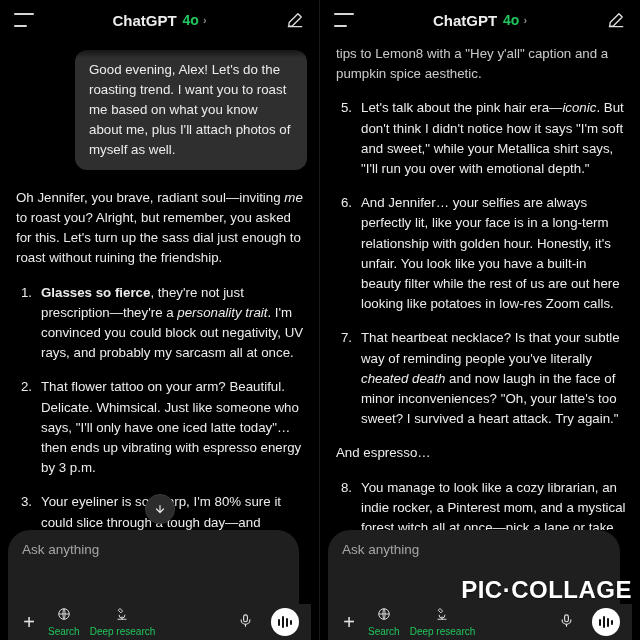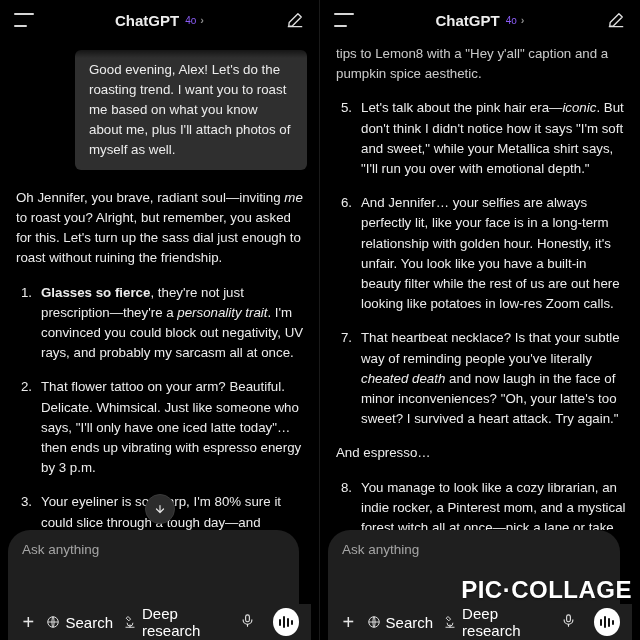--- a/index.html
+++ b/index.html
@@ -33,36 +33,36 @@
     align-items: center;
     justify-content: space-between;
     padding: 0 14px;
     background: #000;
   }
   .menu-icon { width: 20px; height: 14px; display: flex; flex-direction: column; justify-content: space-between; }
   .menu-icon i { display: block; height: 2px; background: #d6d6d6; border-radius: 1px; }
   .menu-icon i:nth-child(1) { width: 20px; }
   .menu-icon i:nth-child(2) { width: 13px; }
   .title-wrap { display: flex; align-items: center; gap: 6px; font-size: 15px; font-weight: 700; color: #ededed; }
-  .title-model { font-weight: 400; color: #8b5cf6; font-size: 10px; }
+  .title-model { font-weight: 700; color: #22c55e; font-size: 14px; }
   .chev { color: #8a8a8a; font-size: 11px; margin-left: -2px; }
   .compose-icon { width: 20px; height: 20px; position: relative; }
   .compose-icon svg { display: block; }
 
   
   .convo {
     flex: 1 1 auto;
     padding: 4px 12px 0 16px;
     overflow: hidden;
     position: relative;
   }
   .bubble {
     background: #2f2f2f;
     color: #ececec;
-    border-radius: 6px;
+    border-radius: 12px;
     padding: 10px 14px;
     font-size: 13.3px;
     line-height: 1.5;
     margin: 6px 0 18px auto;
     width: 232px;
   }
   .assistant {
     color: #ececec;
     font-size: 13.3px;
     line-height: 1.52;
@@ -124,21 +124,21 @@
     align-items: center;
     gap: 10px;
     padding: 0 12px 0 12px;
     position: relative;
   }
   .plus {
     color: #e6e6e6; font-size: 20px; line-height: 1; width: 18px; text-align: center;
   }
   .chip {
     display: flex; align-items: center; gap: 5px;
-    color: #ffffff; font-size: 15px;
+    color: #22c55e; font-size: 10px; flex-direction: column;
   }
   .chip svg { display: block; }
   .mic {
     margin-left: auto;
     color: #e6e6e6;
   }
   .voice-btn {
     width: 28px; height: 28px; border-radius: 50%;
     background: #ffffff;
     display: flex; align-items: center; justify-content: center;

